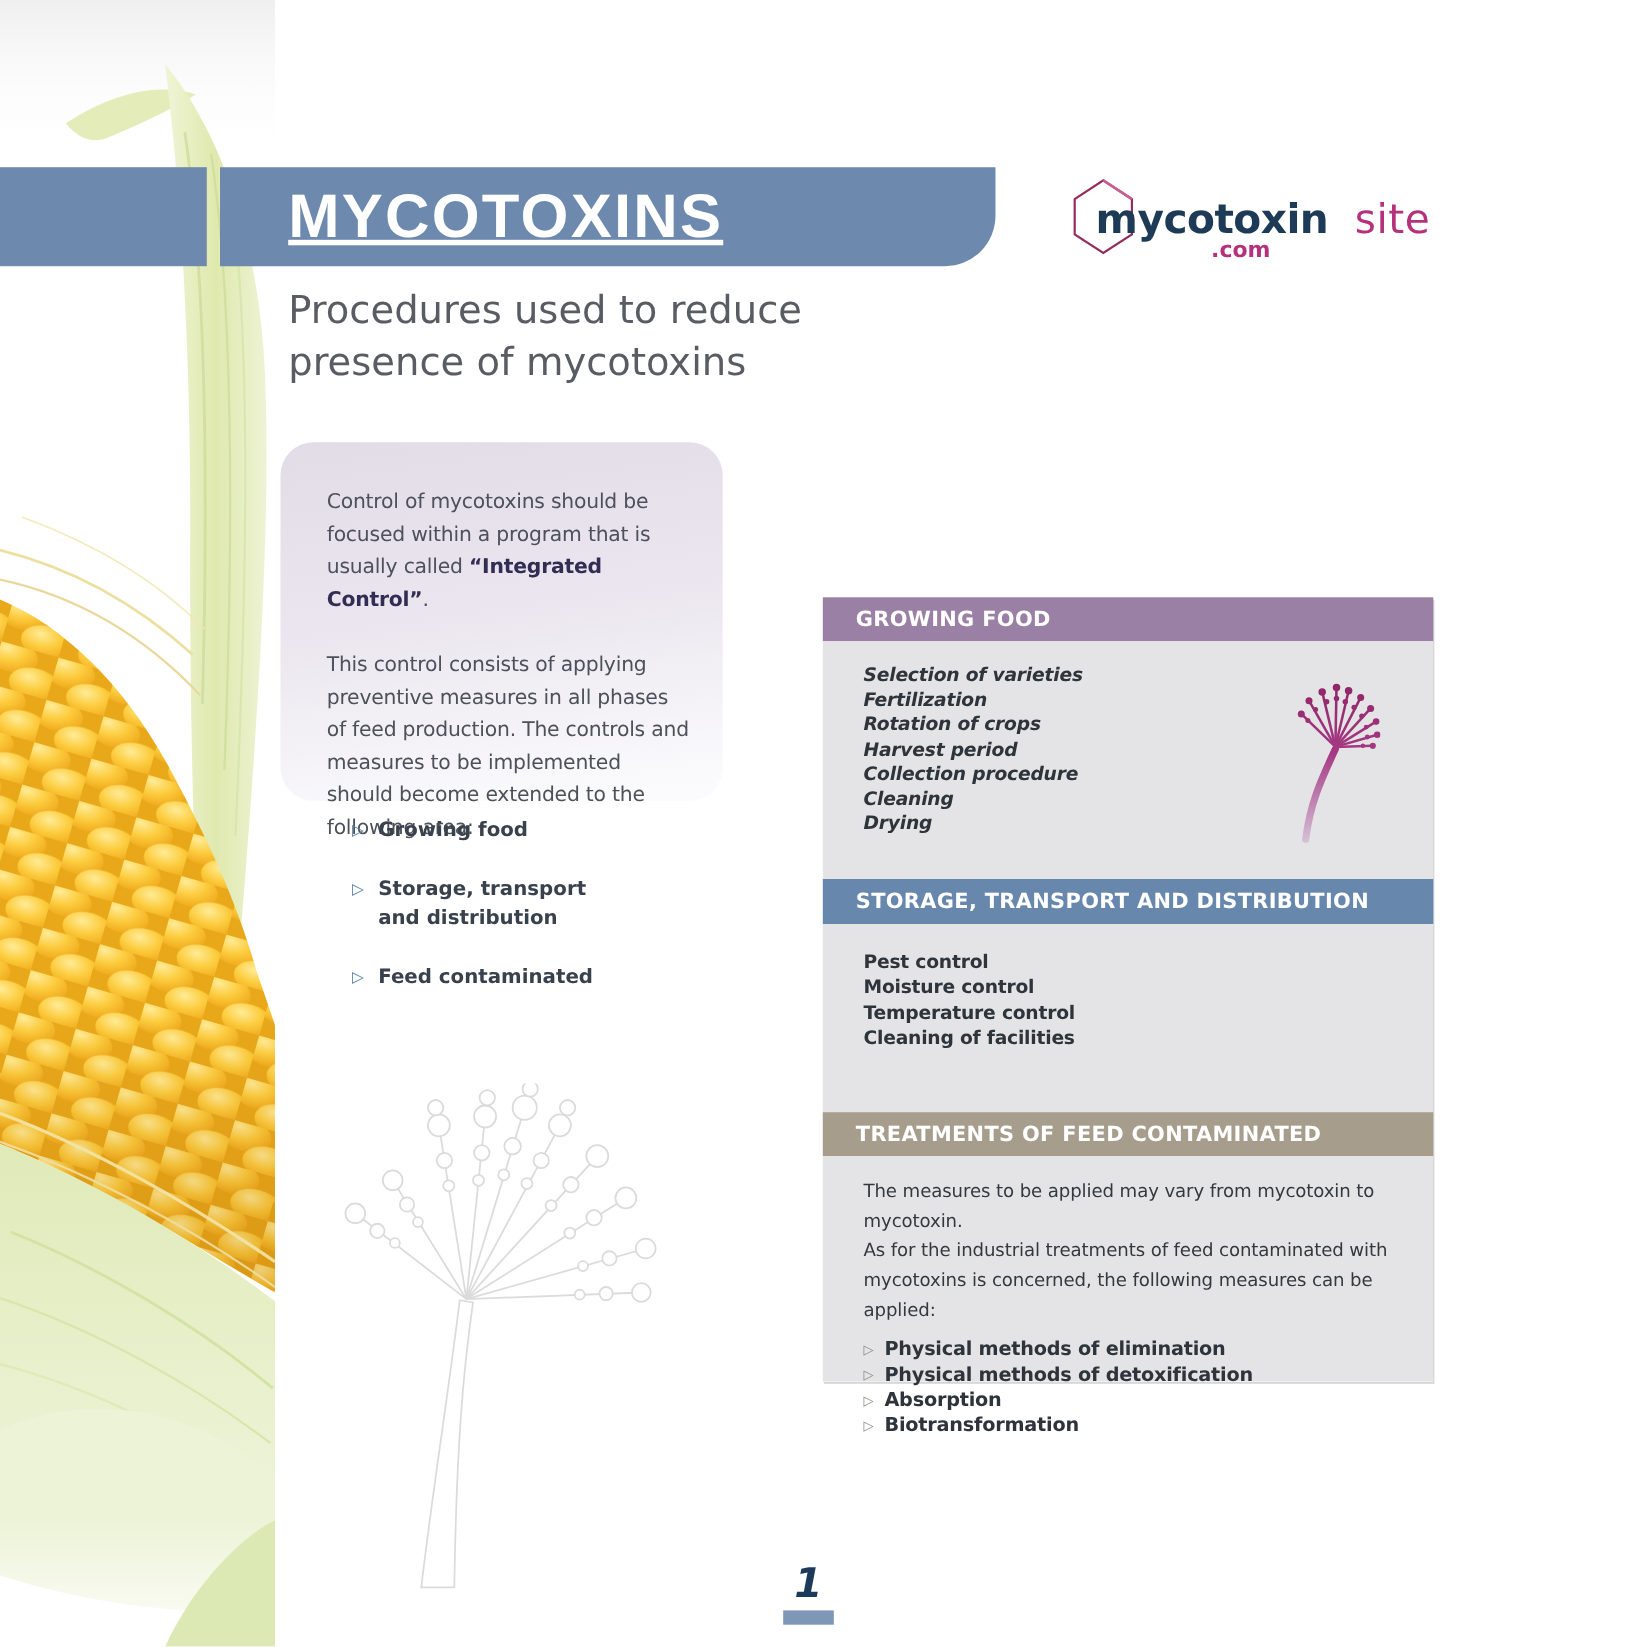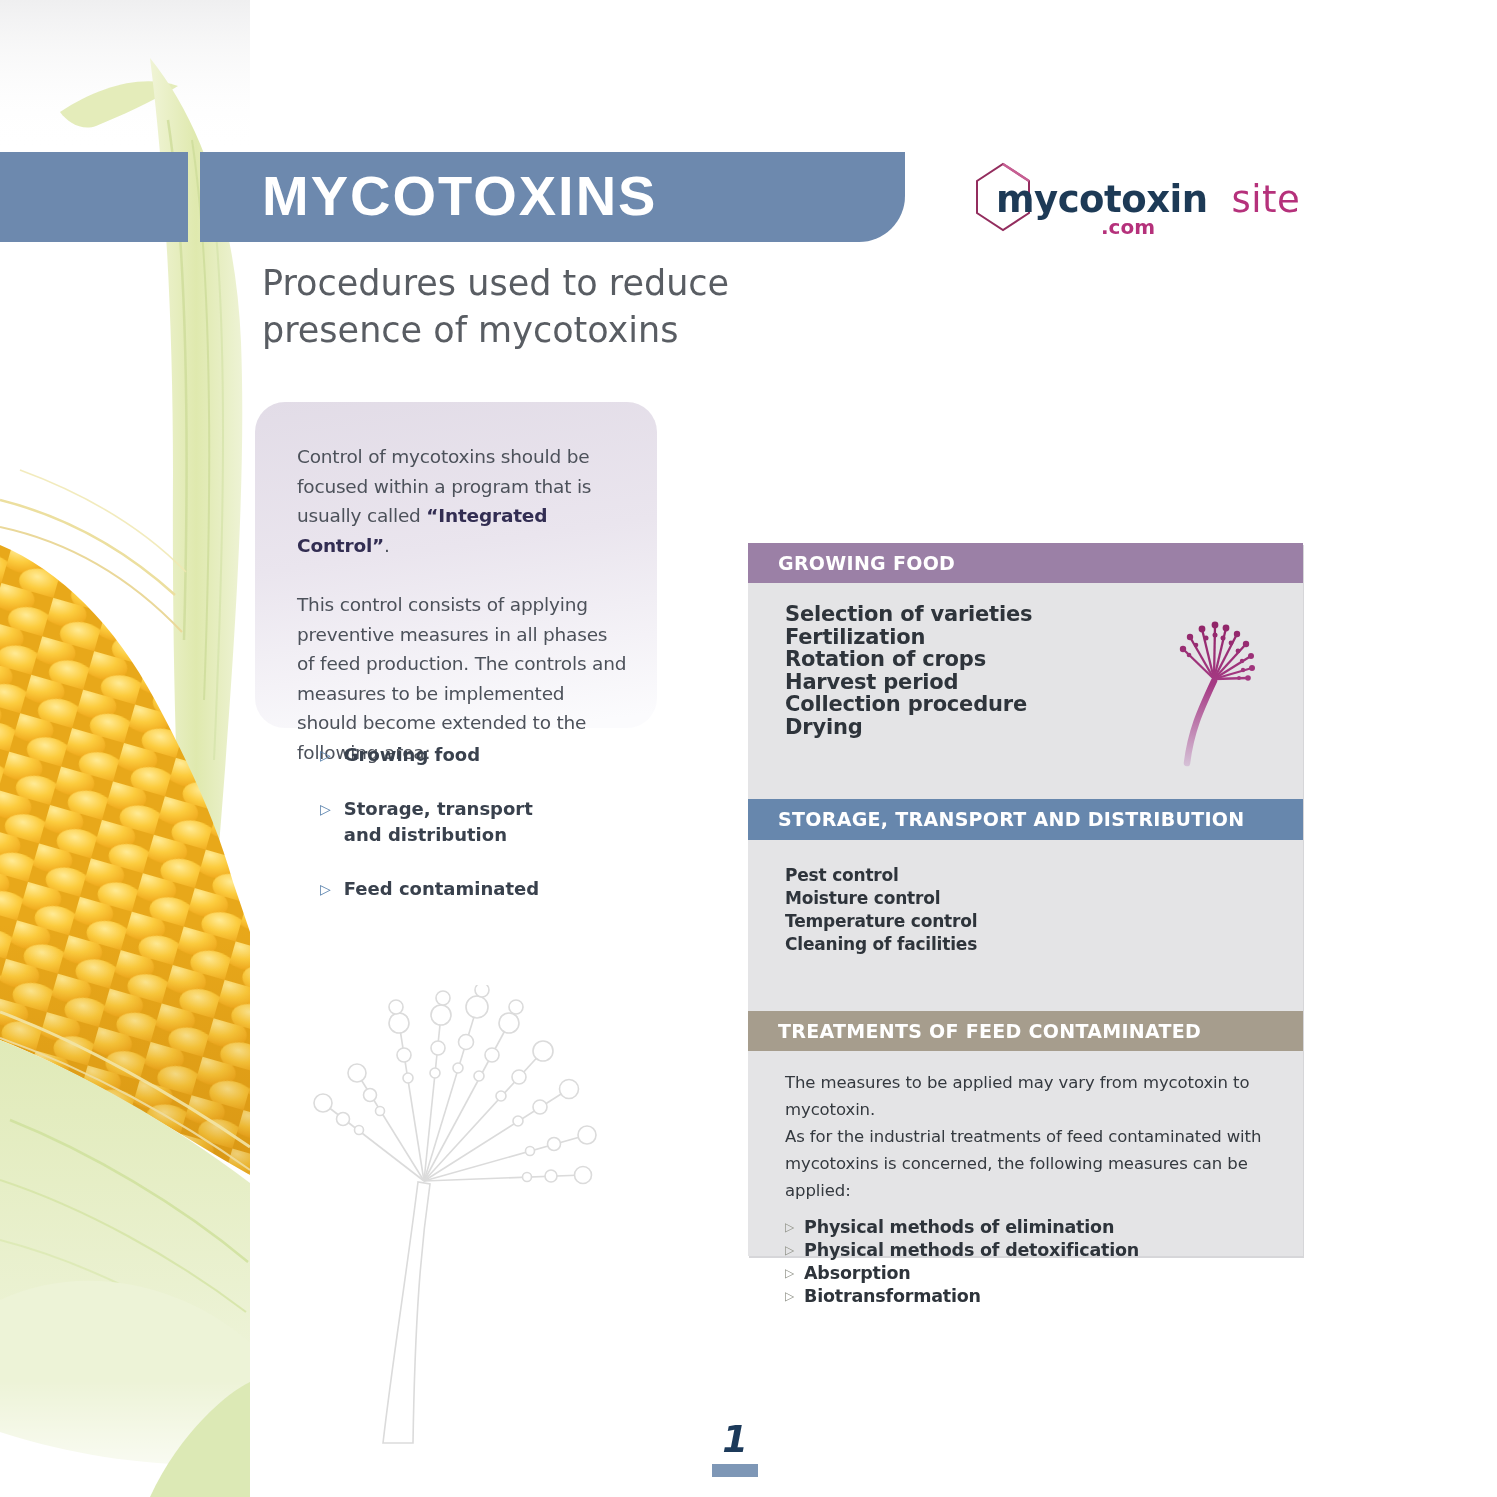--- a/index.html
+++ b/index.html
@@ -5,21 +5,21 @@
   html,body{margin:0;padding:0;background:#fff;}
   .page{position:relative;width:1497px;height:1497px;background:#ffffff;overflow:hidden;
         font-family:"DejaVu Sans",sans-serif;}
   .abs{position:absolute;}
 
   
   .band-left{left:0;top:152px;width:188px;height:90px;background:#6d89ae;}
   .band-main{left:200px;top:152px;width:705px;height:90px;background:#6d89ae;
              border-bottom-right-radius:46px;}
   .band-main h1{margin:0;padding-left:62px;line-height:88px;font-size:56px;font-weight:800;
-                color:#ffffff;letter-spacing:2px;font-family:"Liberation Sans",sans-serif;}
+                color:#ffffff;letter-spacing:2px;font-family:"Liberation Sans",sans-serif;text-decoration:underline;}
 
   
   .logo{left:962px;top:158px;width:330px;height:95px;}
   .logo svg{position:absolute;left:10px;top:2px;}
   .logo-text{position:absolute;left:34px;top:20px;white-space:nowrap;}
   .logo-p1{font-size:37px;font-weight:800;color:#1d3a56;letter-spacing:-0.5px;}
   .logo-p2{font-size:37px;font-weight:500;color:#b5317b;letter-spacing:0.5px;margin-left:24px;}
   .logo-p3{position:absolute;left:12px;top:57px;width:308px;text-align:center;
            font-size:20px;font-weight:700;color:#b5317b;}
 
@@ -46,21 +46,21 @@
   
   .panel{left:748px;top:543px;width:555px;box-shadow:1px 2px 0 0 rgba(165,165,170,.45);}
   .sec-header{height:40px;line-height:40px;padding-left:30px;color:#fff;font-weight:700;
               font-size:19px;letter-spacing:0.3px;}
   .hdr-purple{background:#9b80a6;}
   .hdr-blue{background:#6787ad;height:41px;line-height:41px;}
   .hdr-taupe{background:#a69d8d;}
   .sec-body{background:#e4e4e6;position:relative;box-sizing:border-box;}
   .sec-body ul{margin:0;padding:0;list-style:none;}
   .body1{height:216px;padding:20px 0 0 37px;}
-  .body1 li{font-weight:700;font-size:21px;line-height:22.5px;color:#2e343b;letter-spacing:-0.2px;}
+  .body1 li{font-weight:700;font-size:17px;line-height:22.5px;color:#2e343b;letter-spacing:-0.2px;font-style:italic;}
   .spore{position:absolute;right:48px;top:36px;}
   .body2{height:171px;padding:24px 0 0 37px;}
   .body2 li{font-weight:700;font-size:17px;line-height:23px;color:#2e343b;letter-spacing:-0.2px;}
   .body3{height:205px;padding:18px 30px 0 37px;}
   .body3 p{margin:0;font-size:16.5px;line-height:27px;color:#34393f;letter-spacing:-0.1px;}
   .body3 ul{margin-top:12px;}
   .body3 li{display:flex;font-weight:700;font-size:17.5px;line-height:23px;color:#2e343b;letter-spacing:-0.2px;}
 
   
   .pagenum{left:712px;top:1418px;width:46px;text-align:center;font-size:37px;font-style:italic;
@@ -235,20 +235,21 @@
     <div class="sec-header hdr-purple">
       <span>GROWING FOOD</span>
     </div>
     <div class="sec-body body1">
       <ul>
         <li>Selection of varieties</li>
         <li>Fertilization</li>
         <li>Rotation of crops</li>
         <li>Harvest period</li>
         <li>Collection procedure</li>
+        <li>Cleaning</li>
         <li>Drying</li>
       </ul>
       <svg class="spore" width="82" height="148" viewBox="0 0 82 148">
         <defs>
           <linearGradient id="mg1" gradientUnits="userSpaceOnUse" x1="0" y1="0" x2="0" y2="148">
             <stop offset="0" stop-color="#8f2366"></stop>
               <stop offset="0.45" stop-color="#a63b85"></stop>
             <stop offset="1" stop-color="#d6c3d8"></stop>
           </linearGradient>
         </defs>

